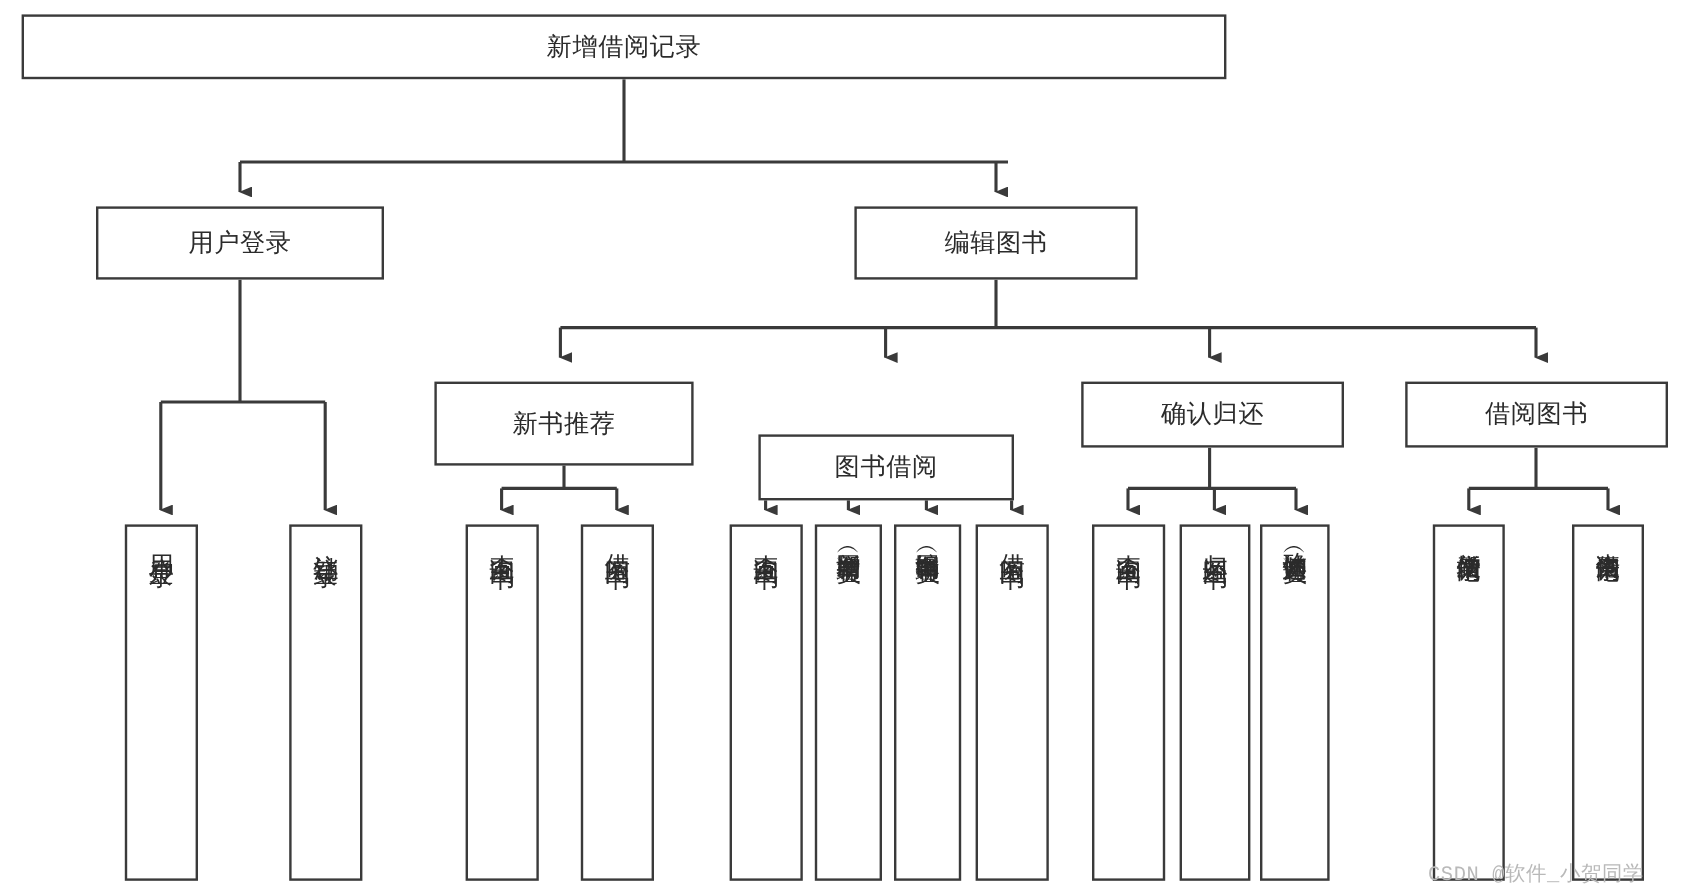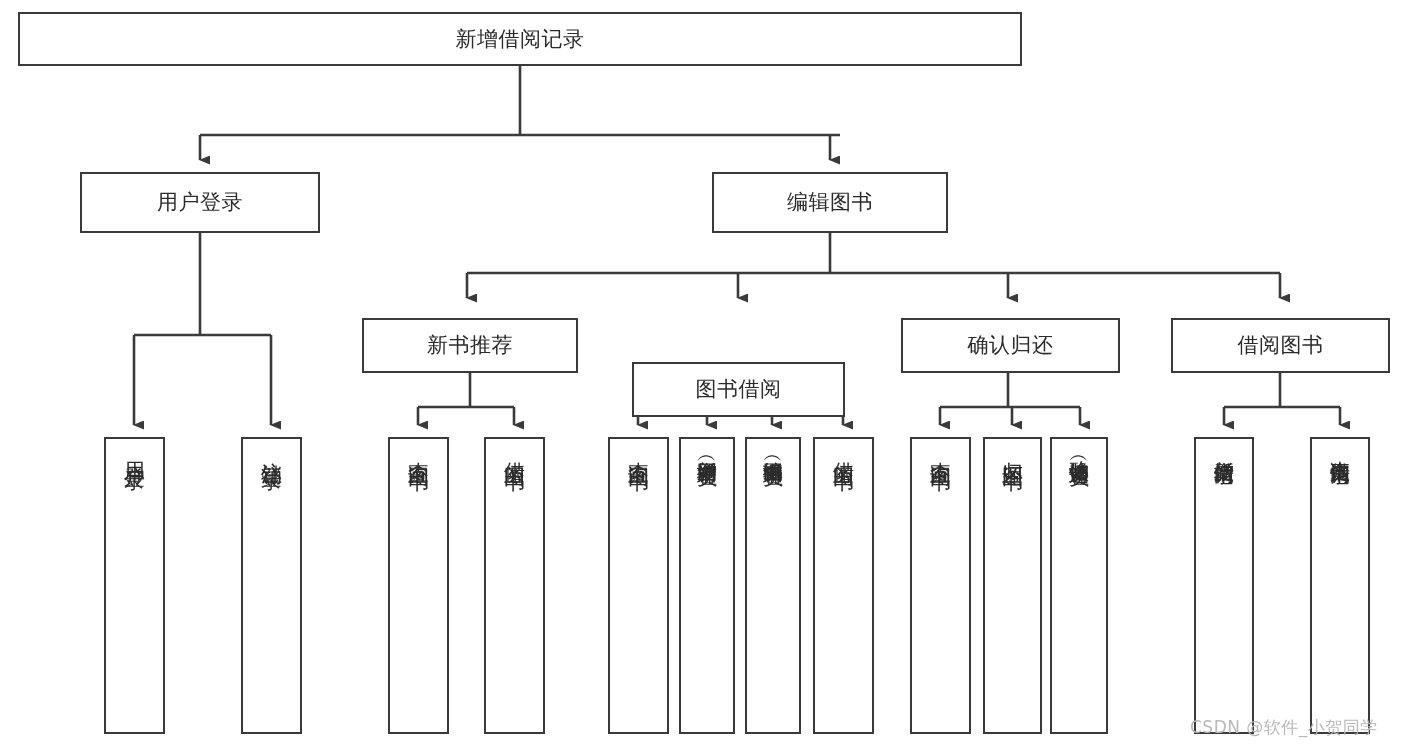--- a/index.html
+++ b/index.html
@@ -59,20 +59,21 @@
   .node.vertical.tight .label {
     letter-spacing: 1px;
     font-size: 20px;
   }
   .watermark {
     position: absolute;
     font-size: 17px;
     color: #b9b9b9;
     white-space: nowrap;
     letter-spacing: 0.5px;
+    font-family: Liberation Mono, monospace;
   }
 </style>
 </head>
 <body>
 
 <div id="canvas">
 
   <svg class="edges" viewBox="0 0 1405 747">
     <defs>
       <marker id="arrow" markerWidth="9" markerHeight="11" refX="4.5" refY="10" orient="auto" markerUnits="userSpaceOnUse">
@@ -127,21 +128,21 @@
     <span class="label">新增借阅记录</span>
   </div>
 
   <div class="node" style="left:80px; top:172px; width:240px; height:61px;">
     <span class="label">用户登录</span>
   </div>
   <div class="node" style="left:712px; top:172px; width:236px; height:61px;">
     <span class="label">编辑图书</span>
   </div>
 
-  <div class="node" style="left:362px; top:318px; width:216px; height:55px;">
+  <div class="node" style="left:362px; top:318px; width:216px; height:70px;">
     <span class="label">新书推荐</span>
   </div>
   <div class="node" style="left:632px; top:318px; width:213px; height:55px;margin-top:44px;">
     <span class="label">图书借阅</span>
   </div>
   <div class="node" style="left:901px; top:318px; width:219px; height:55px;">
     <span class="label">确认归还</span>
   </div>
   <div class="node" style="left:1171px; top:318px; width:219px; height:55px;">
     <span class="label">借阅图书</span>

